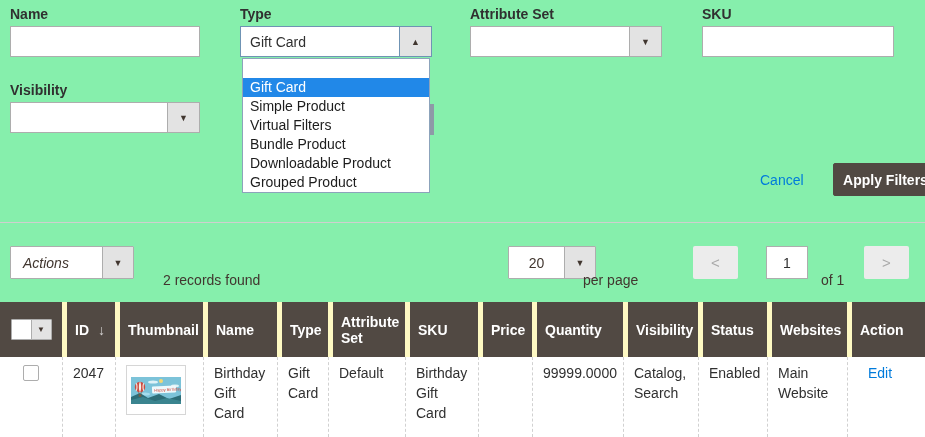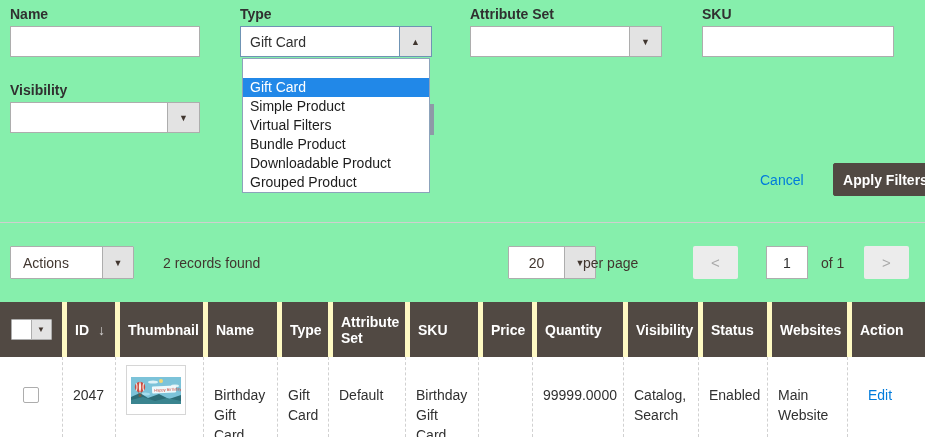--- a/index.html
+++ b/index.html
@@ -49,41 +49,41 @@
   .apply-btn {
     position:absolute; left:795px; top:163px; width:105px; height:33px;
     background:#514943; color:#fff; border:1px solid #514943; border-radius:2px;
     font:bold 14px "Liberation Sans", sans-serif; cursor:pointer;margin-left:38px;
   }
   .divider { position:absolute; left:0; top:222px; width:925px; height:0; border-top:1px solid #cfcfcf; }
   
   .tb-sel { position:absolute; height:33px; border:1px solid #adadad; border-radius:1px; display:flex; background:#fff; cursor:pointer; }
   .tb-sel .sval { display:flex; align-items:center; padding:0 12px; font-size:14px; color:#41362f; flex:1; }
   .tb-sel .sarrow { width:31px; background:#e3e3e3; border-left:1px solid #adadad; display:flex; align-items:center; justify-content:center; font-size:9px; color:#41362f; }
-  .tb-text { position:absolute; font-size:14px; color:#41362f; }
+  .tb-text { position:absolute; font-size:14px; color:#41362f;margin-top:17px; }
   .pg-btn {
     position:absolute; width:45px; height:33px; background:#ececec; border:none; border-radius:2px;
     color:#a9a9a9; font:15px "Liberation Sans", sans-serif; cursor:default;
   }
   .pg-input {
     position:absolute; left:766px; top:246px; width:42px; height:33px;
     border:1px solid #adadad; text-align:center; font:14px "Liberation Sans", sans-serif; color:#303030;
   }
   
   .grid { position:absolute; left:0; top:302px; width:925px; }
   .ghead { display:flex; background:#514943; height:55px; }
   .gh {
     display:flex; align-items:center; padding:4px 8px;
     color:#fff; font-size:14px; font-weight:bold; border-left:5px solid #fef9c3;
   }
   .gh:first-child { border-left:none; }
   .sort-arrow { margin-left:9px; font-weight:normal; opacity:.75; font-size:14px; }
   .gbody { display:flex; background:#fff; height:80px; }
   .gc {
-    padding:28px 10px 0; border-left:1px dashed #d1d1d1;
+    padding:6px 10px 0; border-left:1px dashed #d1d1d1;
     font-size:14px; color:#303030; line-height:20px;
   }
   .gc:first-child { border-left:none; }
   .c0{width:62px} .c1{width:53px} .c2{width:88px} .c3{width:74px} .c4{width:51px}
   .c5{width:77px} .c6{width:73px} .c7{width:54px} .c8{width:91px} .c9{width:75px}
   .c10{width:69px} .c11{width:80px} .c12{width:78px}
   .gh.c0 { justify-content:center; padding:4px; }
   .selall { display:flex; width:41px; height:21px; border:1px solid #adadad; border-radius:1px; background:#fff; cursor:pointer; }
   .selall .sbox { width:19px; background:#fff; }
   .selall .sarr { flex:1; background:#e3e3e3; border-left:1px solid #adadad; display:flex; align-items:center; justify-content:center; font-size:8px; color:#41362f; }
@@ -150,21 +150,21 @@
     <li>Downloadable Product</li>
     <li>Grouped Product</li>
   </ul>
   <div class="dd-scroll"></div>
 
   <a class="cancel-link">Cancel</a>
   <button class="apply-btn">Apply Filters</button>
 
   <div class="divider"></div>
 
-  <div class="tb-sel" style="left:10px; top:246px; width:124px;">
+  <div class="tb-sel" style="left:10px; top:246px; width:124px;font-style:italic;">
     <span class="sval">Actions</span>
     <span class="sarrow">
         <span>▼</span>
       </span>
   </div>
   <div class="tb-text" style="left:163px; top:255px;">2 records found</div>
 
   <div class="tb-sel" style="left:508px; top:246px; width:88px;">
     <span class="sval" style="justify-content:center; padding:0;">20</span>
     <span class="sarrow">

